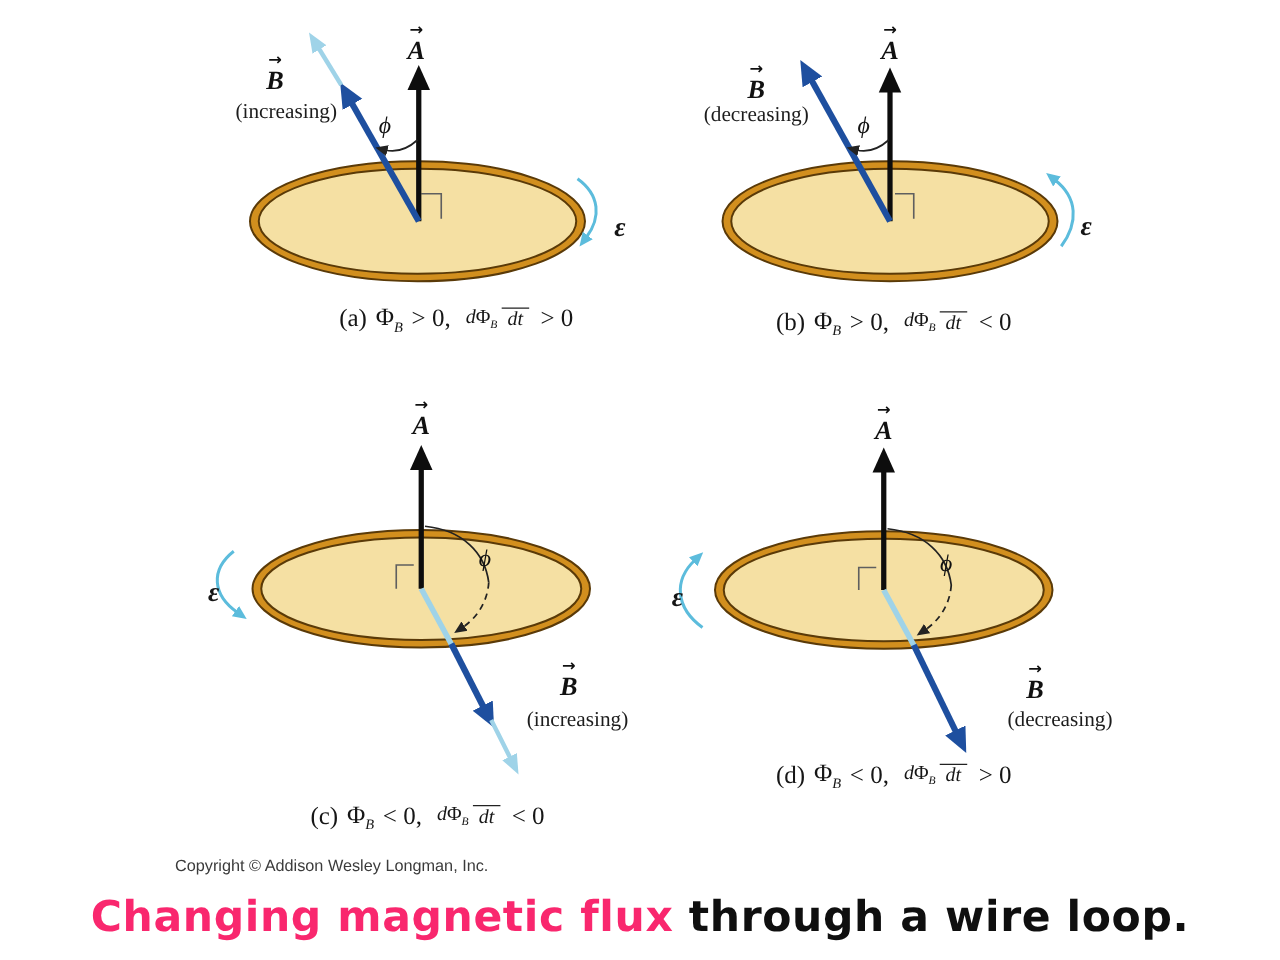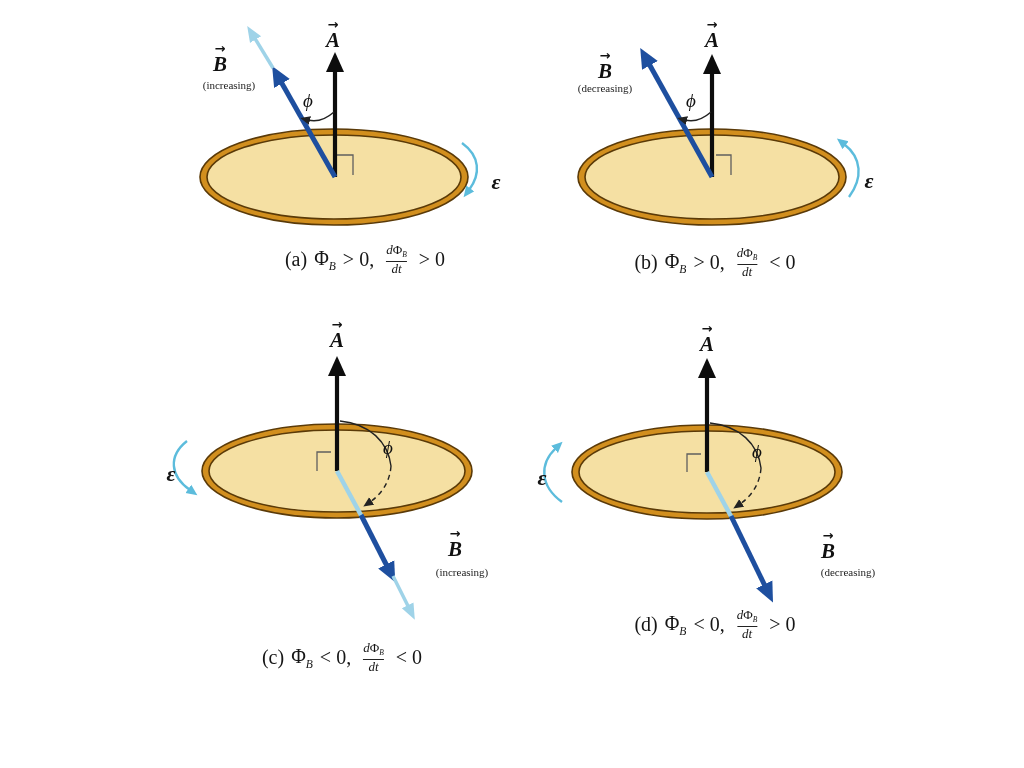--- a/index.html
+++ b/index.html
@@ -9,31 +9,31 @@
   }
   .panel { position:absolute; }
   .figure { position:absolute; left:0; top:0; }
   
   .vec { position:absolute; transform:translateX(-50%); text-align:center;
          font:italic 700 21px "Liberation Serif","DejaVu Serif",serif; color:#111; }
   .vec-arrow { display:block; height:9px; line-height:9px; font-size:13px; font-style:normal;
                font-family:"DejaVu Sans",sans-serif; }
   .vec-letter { display:block; line-height:22px; }
   .trend { position:absolute; transform:translateX(-50%); white-space:nowrap;
-           font-size:11px; color:#1c1c1c; }
+           font-size:17px; color:#1c1c1c; }
   .phi   { position:absolute; transform:translateX(-50%);
            font:italic 400 19px "Liberation Serif","DejaVu Serif",serif; color:#111; }
   .emf   { position:absolute; transform:translateX(-50%);
            font:italic 700 22px "Liberation Serif","DejaVu Serif",serif; color:#151515; }
   .caption { position:absolute; transform:translateX(-50%); display:flex; align-items:center;
              gap:7px; font-size:20px; white-space:nowrap; color:#161616; }
   .caption sub { font-size:0.58em; font-style:italic; vertical-align:-0.45em; }
   .flux { white-space:nowrap;text-align:center; }
-  .frac { display:inline-flex; flex-direction:column; align-items:center;
-          font-size:13px; line-height:1.12; margin:0 2px; }
+  .frac { display:inline-flex; flex-direction:row; align-items:center;
+          font-size:16px; line-height:1.12; margin:0 2px; }
   .frac .num { padding:0 3px 1px; }
   .frac .den { border-top:1.4px solid #222; padding:0 5px;text-align:center; }
   .copyright { position:absolute; left:140px; top:685px;
                font-family:"Liberation Sans","DejaVu Sans",sans-serif;
                font-size:13px; color:#3b3b3b; }
   .title { position:absolute; left:0; right:0; top:714px; text-align:center;
            font-family:"DejaVu Sans","Liberation Sans",sans-serif;
            font-size:34px; font-weight:700; color:#0f0f0f; letter-spacing:0.5px; }
   .title .hl { color:#f9276e; }
 </style>
@@ -193,15 +193,19 @@
       <span class="flux"><span>Φ</span><sub>B</sub></span>
       <span>&lt; 0,</span>
       <span class="frac">
         <span class="num"><i>d</i><span>Φ</span><sub>B</sub></span>
         <span class="den"><i>dt</i></span>
       </span>
       <span>&gt; 0</span>
     </div>
   </div>
 
-
+  <div class="copyright">Copyright © Addison Wesley Longman, Inc.</div>
+
+  <div class="title">
+    <span class="hl">Changing magnetic flux</span><span> through a wire loop.</span>
+  </div>
 
 </div>
 
 </body></html>

